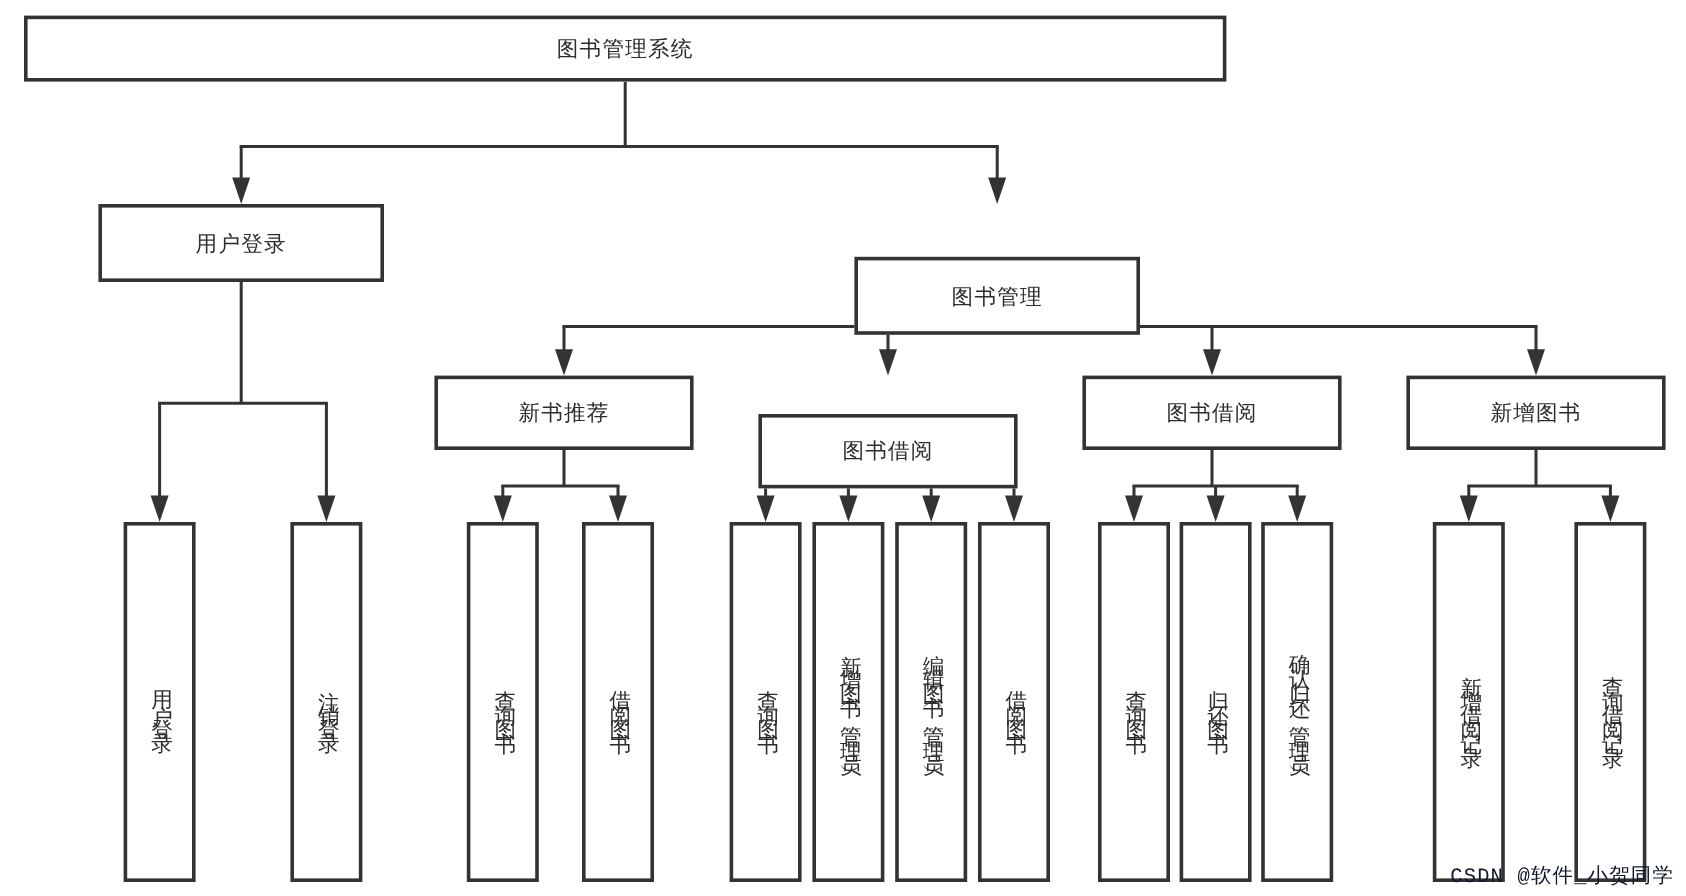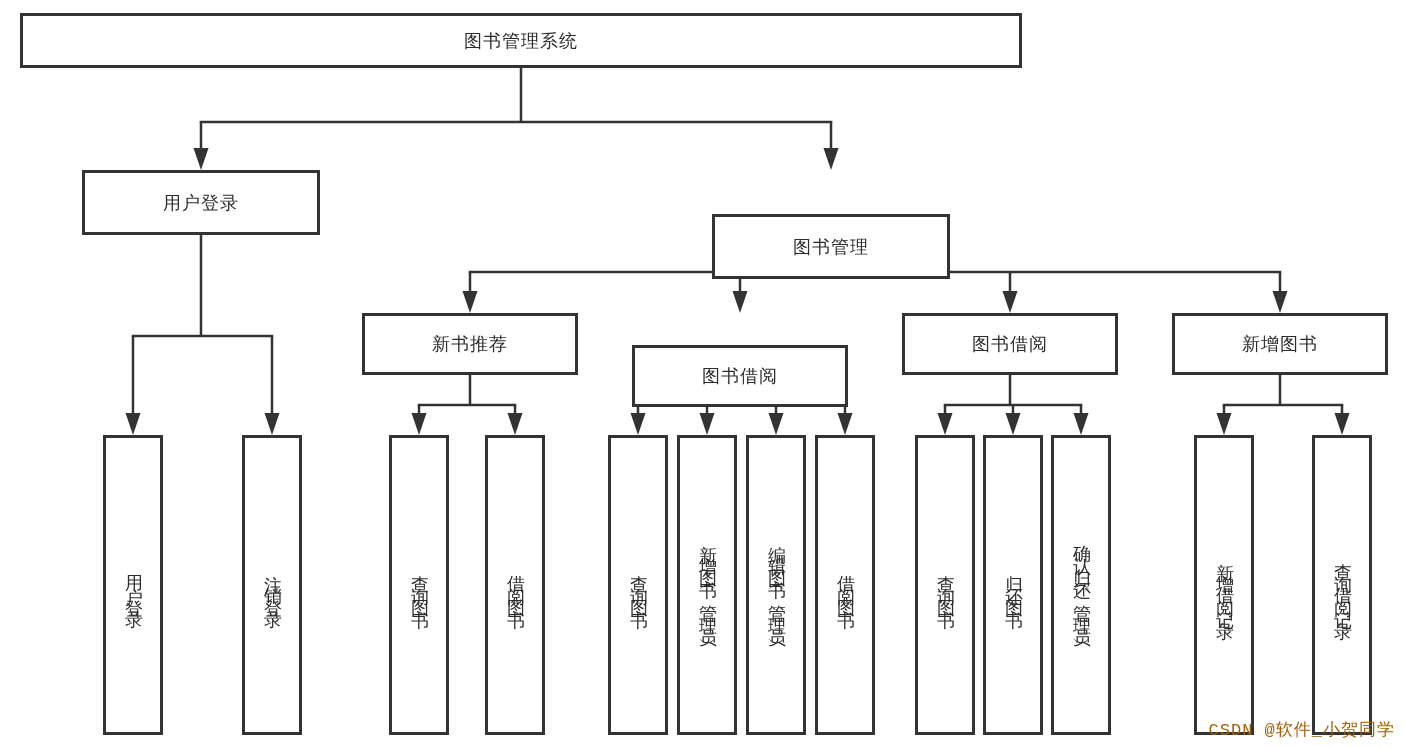--- a/index.html
+++ b/index.html
@@ -36,21 +36,21 @@
     text-orientation: mixed;
     letter-spacing: 12px;
     line-height: 1;
     font-size: 18px;
   }
   .watermark {
     position: absolute;
     right: 10px;
     bottom: 6px;
     font-size: 17px;
-    color: #a16207;
+    color: #0f172a;
     letter-spacing: 1px;
     z-index: 5;
   }
 </style>
 </head>
 <body>
 
 <div class="canvas">
 
   <svg class="connectors" viewBox="0 0 1405 747" xmlns="http://www.w3.org/2000/svg">

